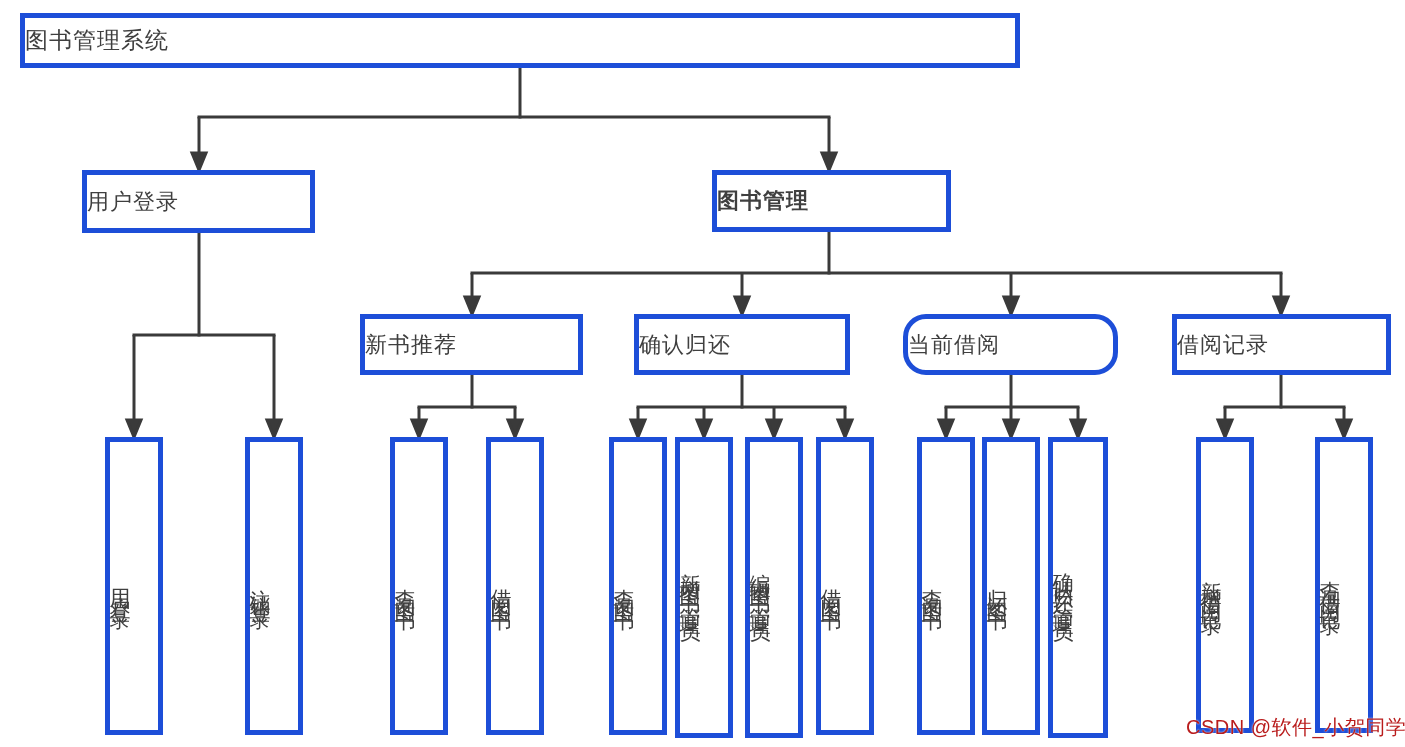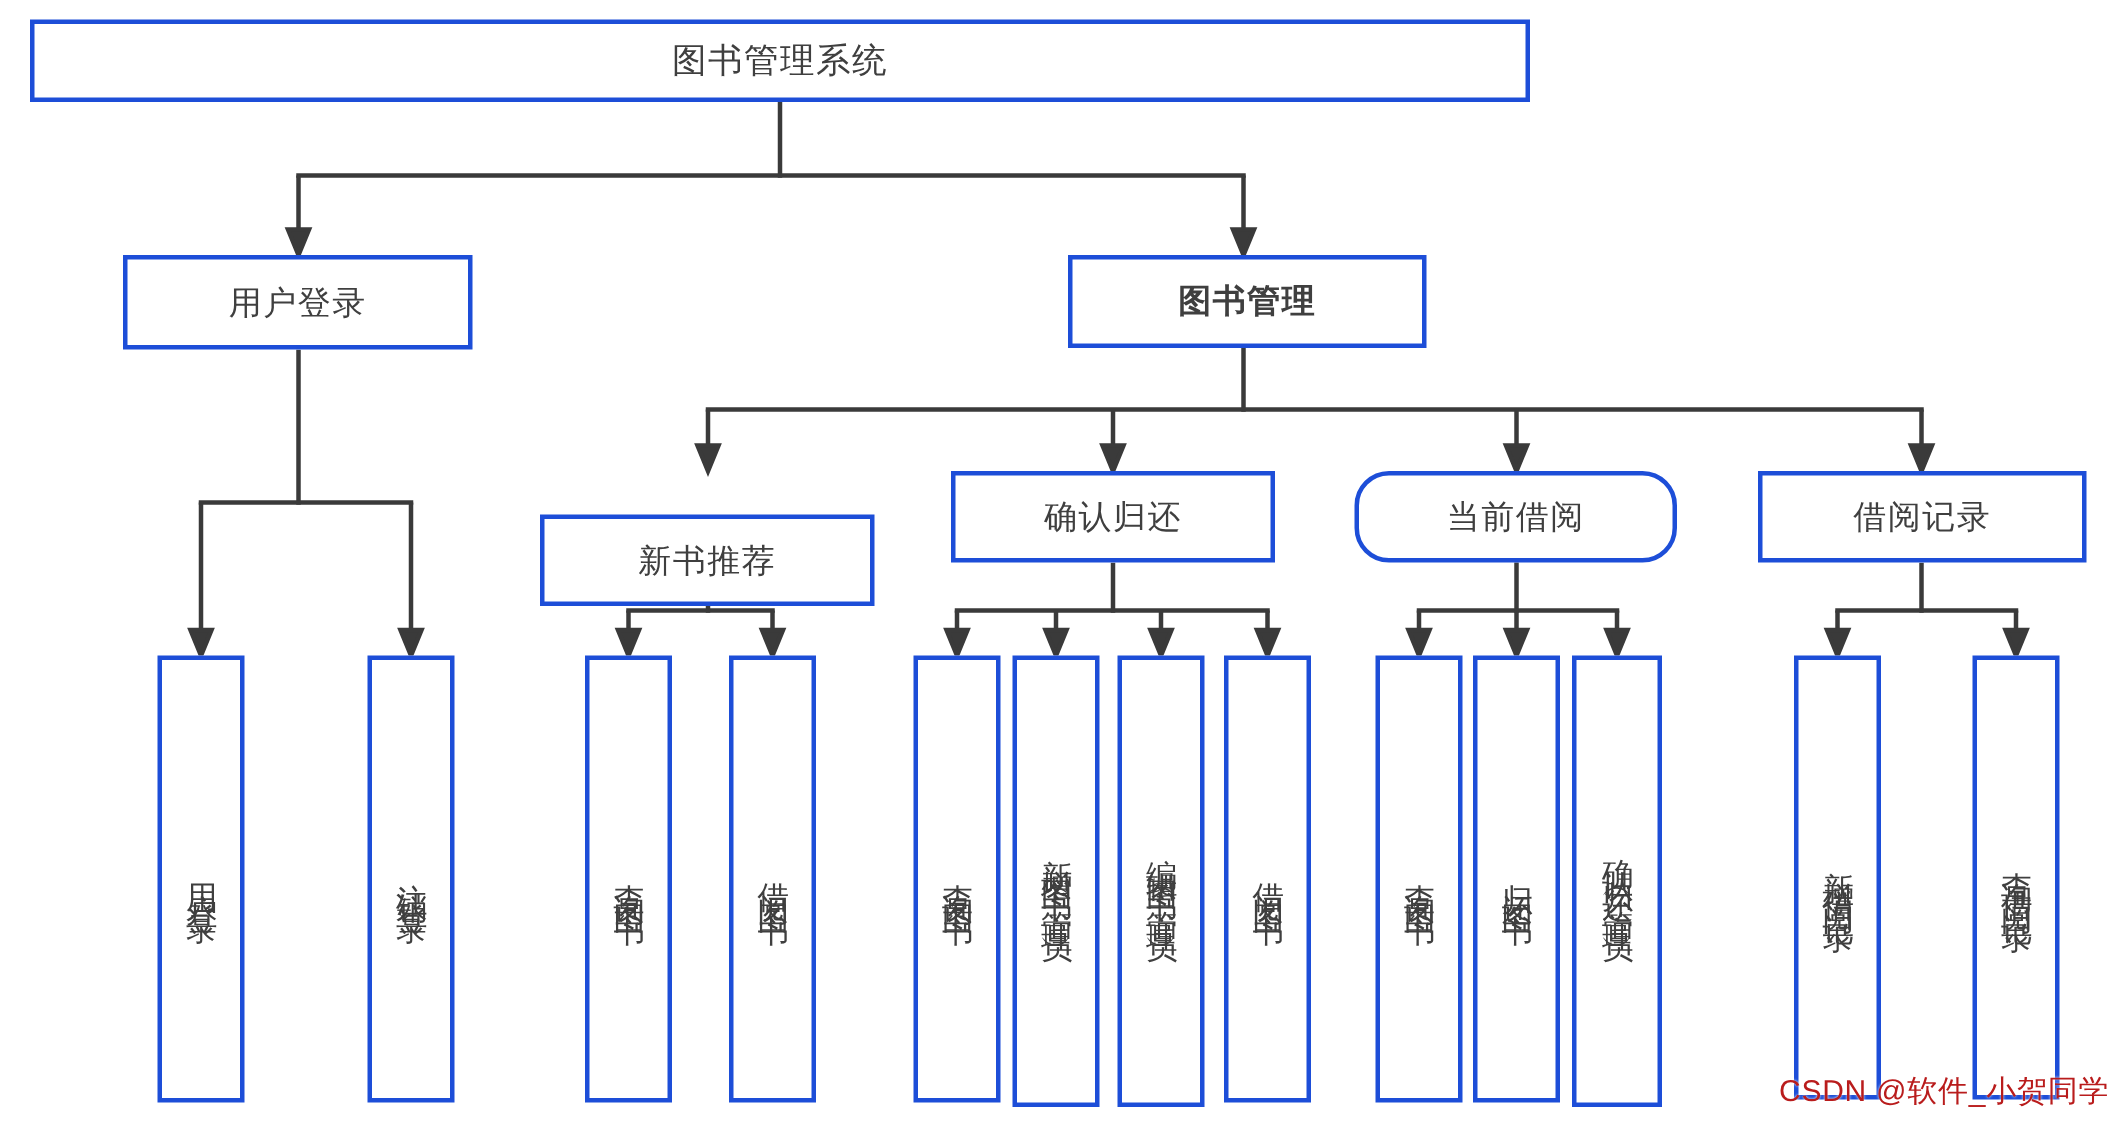--- a/index.html
+++ b/index.html
@@ -8,23 +8,23 @@
     width:1405px;height:747px;
     background:#ffffff;
     font-family:"Liberation Sans","DejaVu Sans",sans-serif;
     color:#3f3f3f;
     overflow:hidden;
   }
   svg.connectors{position:absolute;left:0;top:0;z-index:1;}
   .box{
     position:absolute;
     box-sizing:border-box;
-    border:3px solid #1d4ed8;
+    border:5px solid #1d4ed8;
     background:#ffffff;
-    display:flex;align-items:center;justify-content:center;
+    display:flex;align-items:center;justify-content:flex-start;
     z-index:2;
   }
   .h{font-size:22px;letter-spacing:1px;}
   .root{font-size:23px;}
   .v .vtext{
     writing-mode:vertical-rl;
     text-orientation:mixed;
     font-size:21px;
     letter-spacing:7px;
     line-height:1;
@@ -128,21 +128,21 @@
     <span>图书管理系统</span>
   </div>
 
   <div class="box h" style="left:82px;top:170px;width:233px;height:63px;">
     <span>用户登录</span>
   </div>
   <div class="box h" style="left:712px;top:170px;width:239px;height:62px;font-weight:bold;">
     <span>图书管理</span>
   </div>
 
-  <div class="box h" style="left:360px;top:314px;width:223px;height:61px;margin-top:29px;">
+  <div class="box h" style="left:360px;top:314px;width:223px;height:61px;">
     <span>新书推荐</span>
   </div>
   <div class="box h" style="left:634px;top:314px;width:216px;height:61px;">
     <span>确认归还</span>
   </div>
   <div class="box h" style="left:903px;top:314px;width:215px;height:61px;border-radius:23px;">
     <span>当前借阅</span>
   </div>
   <div class="box h" style="left:1172px;top:314px;width:219px;height:61px;">
     <span>借阅记录</span>

